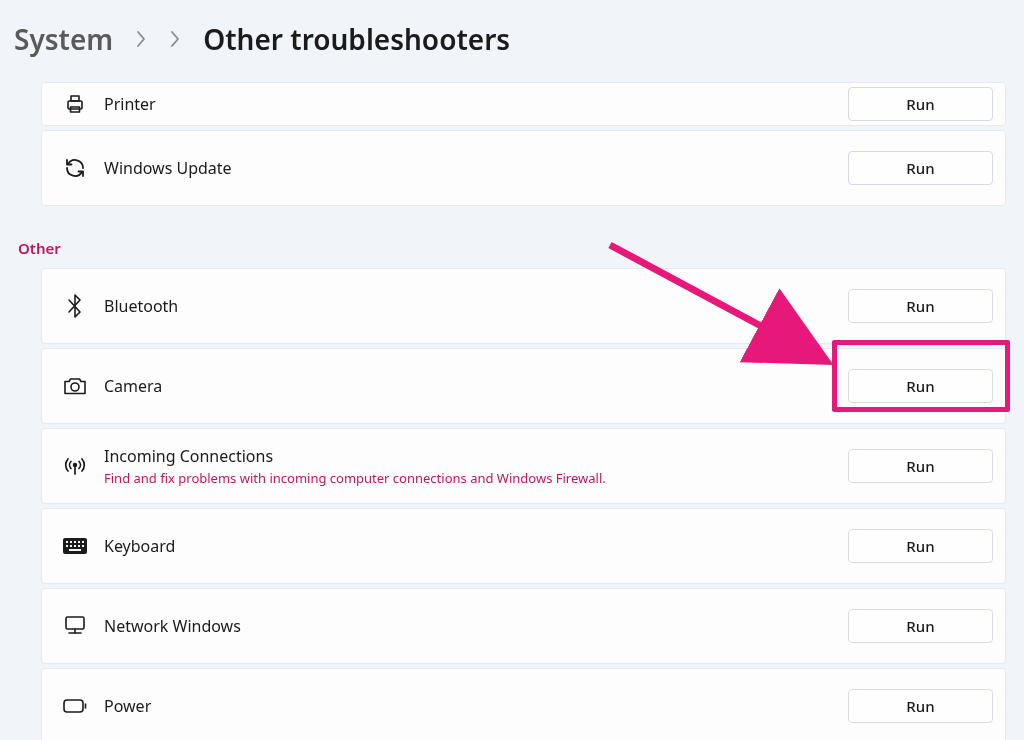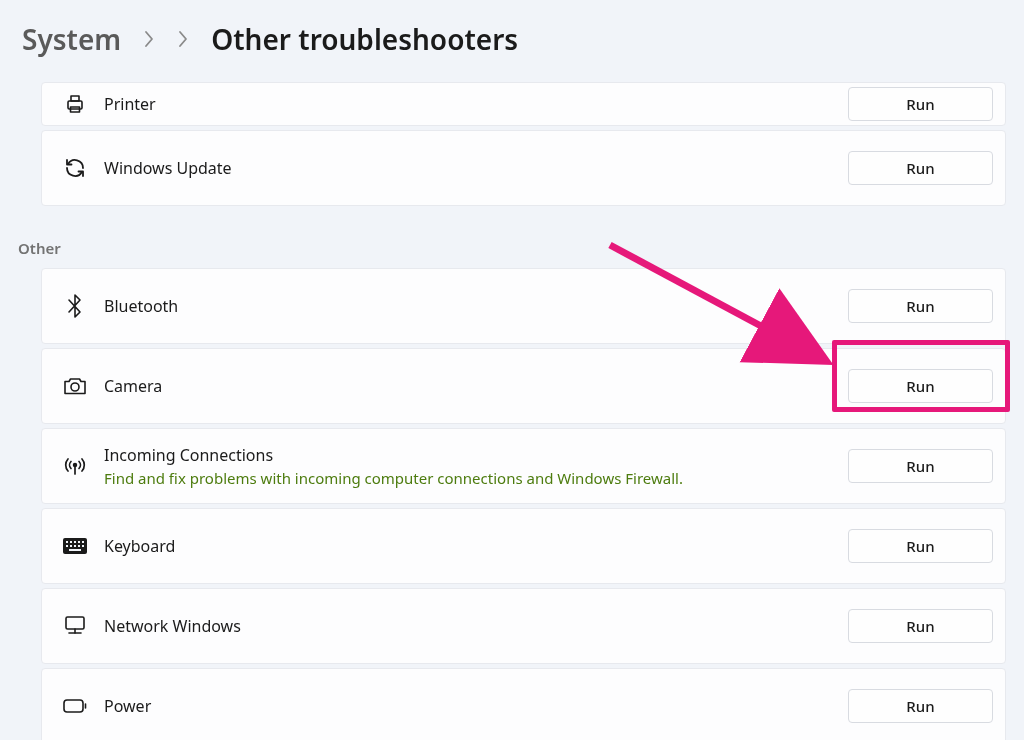--- a/index.html
+++ b/index.html
@@ -11,21 +11,21 @@
     font-family: "Segoe UI Variable", "Segoe UI", system-ui, -apple-system, sans-serif;
     color: #1b1b1b;
     overflow: hidden;
   }
 
   
   .breadcrumb {
     display: flex;
     align-items: center;
     gap: 22px;
-    padding: 20px 18px 24px 22px;
+    padding: 20px 18px 24px 14px;
     font-size: 28px;
     font-weight: 600;
     color: #5a5a5a;
   }
   .breadcrumb .chevron {
     color: #8a8a8a;
     display: flex;
     align-items: center;
   }
   .breadcrumb .crumb.active {
@@ -63,42 +63,42 @@
     padding-left: 8px;
     display: flex;
     flex-direction: column;
     justify-content: center;
   }
   .card .title {
     font-size: 16px;
     color: #1b1b1b;
   }
   .card .subtitle {
-    font-size: 15px;
-    color: #4d7c0f;
+    font-size: 13px;
+    color: #be185d;
     margin-top: 2px;
   }
   .run-btn {
     width: 145px;
     height: 34px;
     border: 1px solid #d8dbe1;
     border-radius: 4px;
     background: #fefefe;
     font-size: 15px;
     font-weight: 500;
     color: #1b1b1b;
     cursor: pointer;
     font-family: inherit;
   }
 
   
   .section-heading {
     font-size: 15px;
     font-weight: 600;
-    color: #737373;
+    color: #be185d;
     padding: 28px 18px 10px 18px;
   }
 
   
   .annotation {
     position: absolute;
     pointer-events: none;
   }
   .annotation.box {
     border: 5px solid #e6187a;

